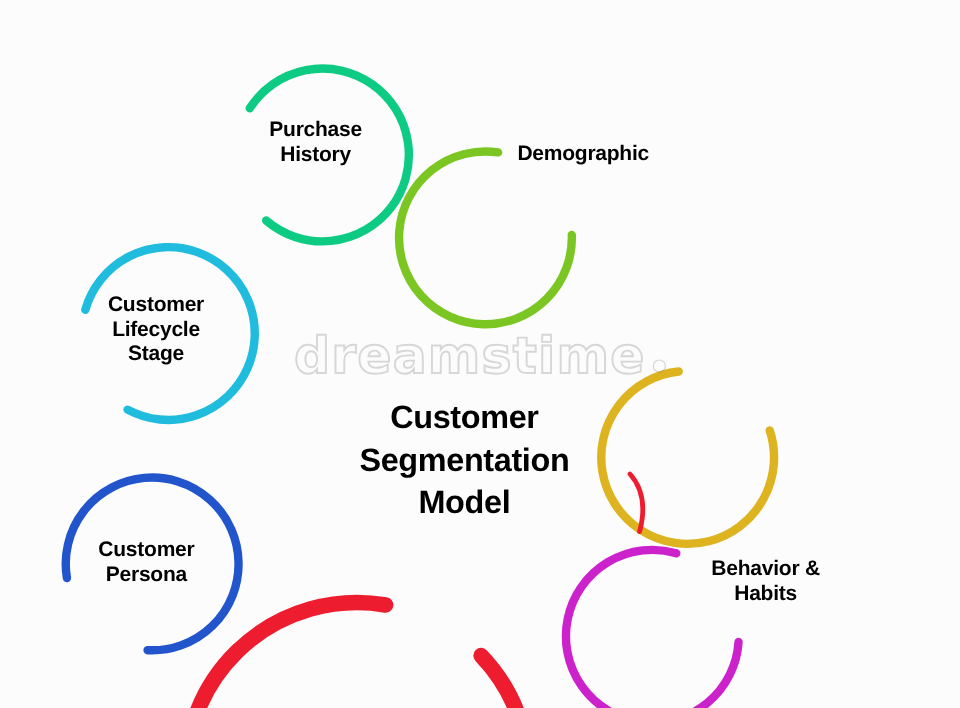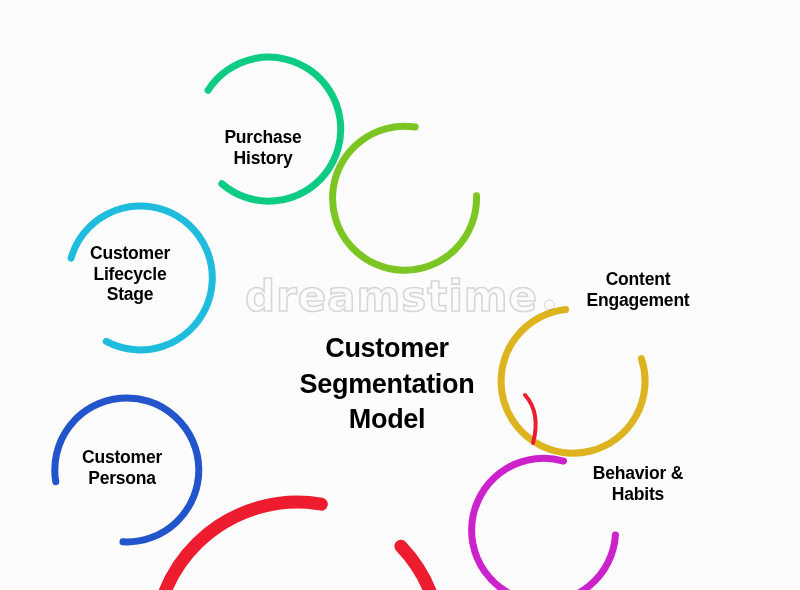--- a/index.html
+++ b/index.html
@@ -127,30 +127,29 @@
                A 143 143 0 1 1 520.0 390.0" fill="none" stroke="#ED1C2E" stroke-width="13" stroke-linecap="round" transform="rotate(116 385 385)"></path>
 
       <path d="M 525 395 q 16 18 8 48" fill="none" stroke="#ED1C2E" stroke-width="4" stroke-linecap="round"></path>
     </g>
   </svg>
 
   <div class="watermark">
     <div class="watermark-text"><span>dreamstime</span><span class="watermark-dot"></span></div>
   </div>
 
-  <div class="node-label satellite-label" style="left:263px; top:148px;">Purchase
+  <div class="node-label satellite-label" style="left:263px; top:118px;">Purchase
 History</div>
 
+  <div class="node-label satellite-label" style="left:486px; top:128px;">Demographic</div>
 
   <div class="node-label satellite-label" style="left:130px; top:274px;">Customer
 Lifecycle
 Stage</div>
 
-  <div class="node-label satellite-label" style="left:638px; top:290px;">Content
-Engagement</div>
 
   <div class="node-label satellite-label" style="left:122px; top:468px;">Customer
 Persona</div>
 
   <div class="node-label satellite-label" style="left:638px; top:484px;">Behavior &amp;
 Habits</div>
 
   <div class="node-label center-label" style="left:387px; top:384px;">Customer
 Segmentation
 Model</div>

